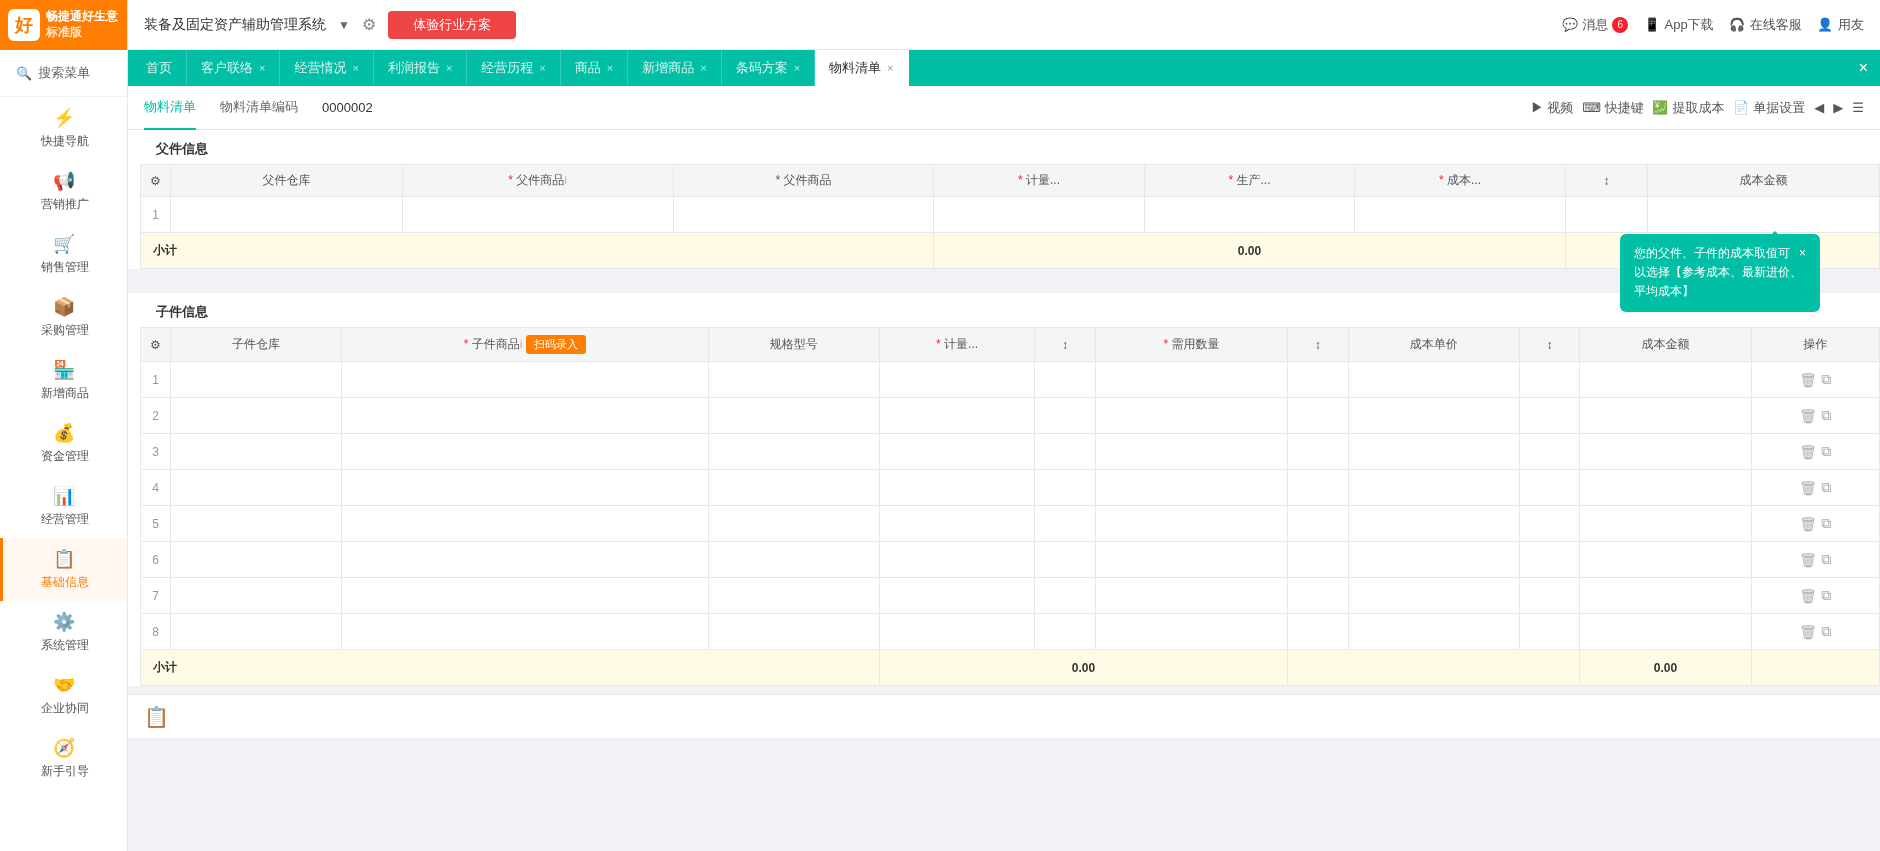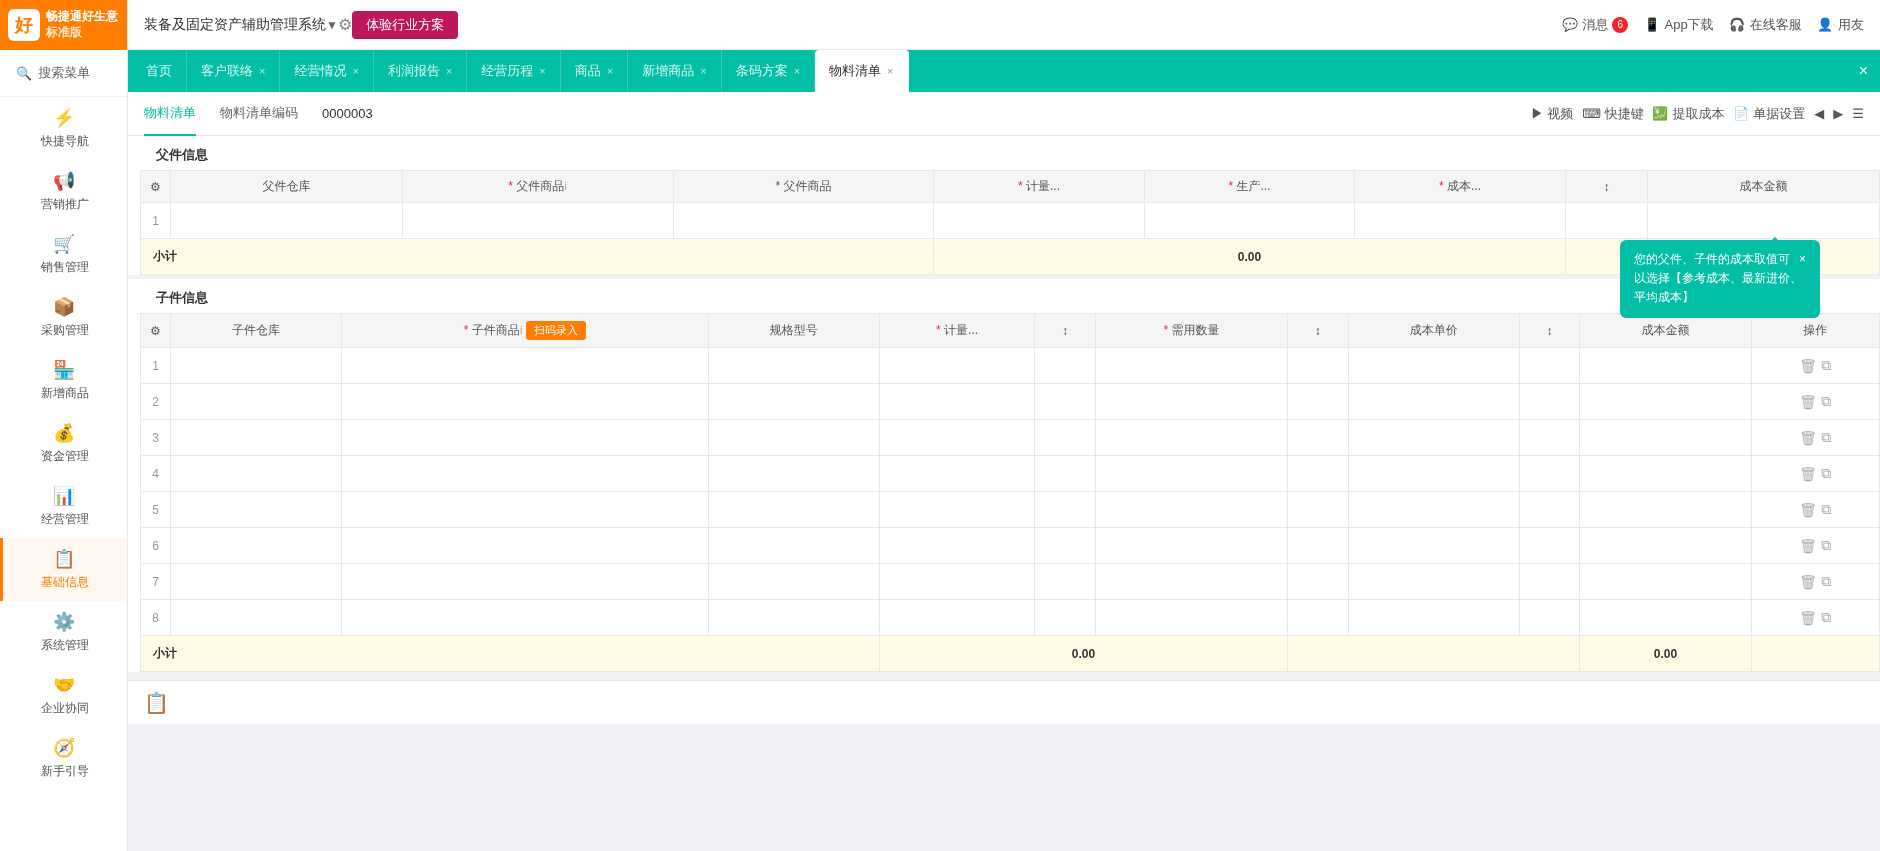--- a/index.html
+++ b/index.html
@@ -69,30 +69,31 @@
     .main { flex: 1; display: flex; flex-direction: column; overflow: hidden; }
 
     
     .topbar {
       background: #fff;
       height: 50px;
       display: flex;
       align-items: center;
       padding: 0 16px;
       border-bottom: 1px solid #e8e8e8;
+      gap: 12px;
     }
     .topbar-title { font-size: 14px; color: #333; }
     .topbar-dropdown { color: #666; font-size: 12px; cursor: pointer; }
     .topbar-gear { color: #888; cursor: pointer; font-size: 16px; }
     .topbar-trial-btn {
-      background: #be185d;
+      background: #ef4444;
       color: white;
       border: none;
       border-radius: 4px;
-      padding: 5px 14px;
+      padding: 5px 25px;
       cursor: pointer;
       font-size: 13px;
     }
     .topbar-right {
       margin-left: auto;
       display: flex;
       align-items: center;
       gap: 16px;
       color: #555;
       font-size: 13px;
@@ -109,21 +110,21 @@
       display: inline-flex;
       align-items: center;
       justify-content: center;
     }
 
     
     .nav-tabs {
       background: #00bfa5;
       display: flex;
       align-items: center;
-      height: 42px;
+      height: 36px;
       padding: 0 4px;
       overflow-x: auto;
       flex-shrink: 0;
     }
     .nav-tab {
       display: flex;
       align-items: center;
       padding: 0 14px;
       height: 42px;
       color: rgba(255,255,255,0.85);
@@ -399,21 +400,21 @@
 
   <div class="page-content" style="position:relative;">
 
     <div class="sub-header">
       <div class="sub-tab active">
         <span>物料清单</span>
       </div>
       <div class="sub-tab">
         <span>物料清单编码</span>
       </div>
-      <span class="sub-header-code">0000003</span>
+      <span class="sub-header-code">0000002</span>
       <div class="sub-header-right">
         <span>▶ 视频</span>
         <span>⌨ 快捷键</span>
         <span>💹 提取成本</span>
         <span>📄 单据设置</span>
         <span>◀</span>
         <span>▶</span>
         <span>☰</span>
       </div>
     </div>
@@ -456,21 +457,21 @@
           <tr class="subtotal-row">
             <td colspan="4" style="text-align:left;padding-left:12px;">小计</td>
             <td colspan="3">0.00</td>
             <td></td>
             <td>0.00</td>
           </tr>
         </tbody>
       </table>
     </div>
 
-    <div class="section" style="margin-top:4px;">
+    <div class="section" style="margin-top:24px;">
       <div class="section-title">子件信息</div>
       <table>
         <thead>
           <tr>
             <th class="th-gear">⚙</th>
             <th>子件仓库</th>
             <th>
               <span class="required-star">*</span> 子件商品<span style="color:#aaa;font-size:11px">ℹ</span>
               <button class="scan-btn">扫码录入</button>
             </th>

